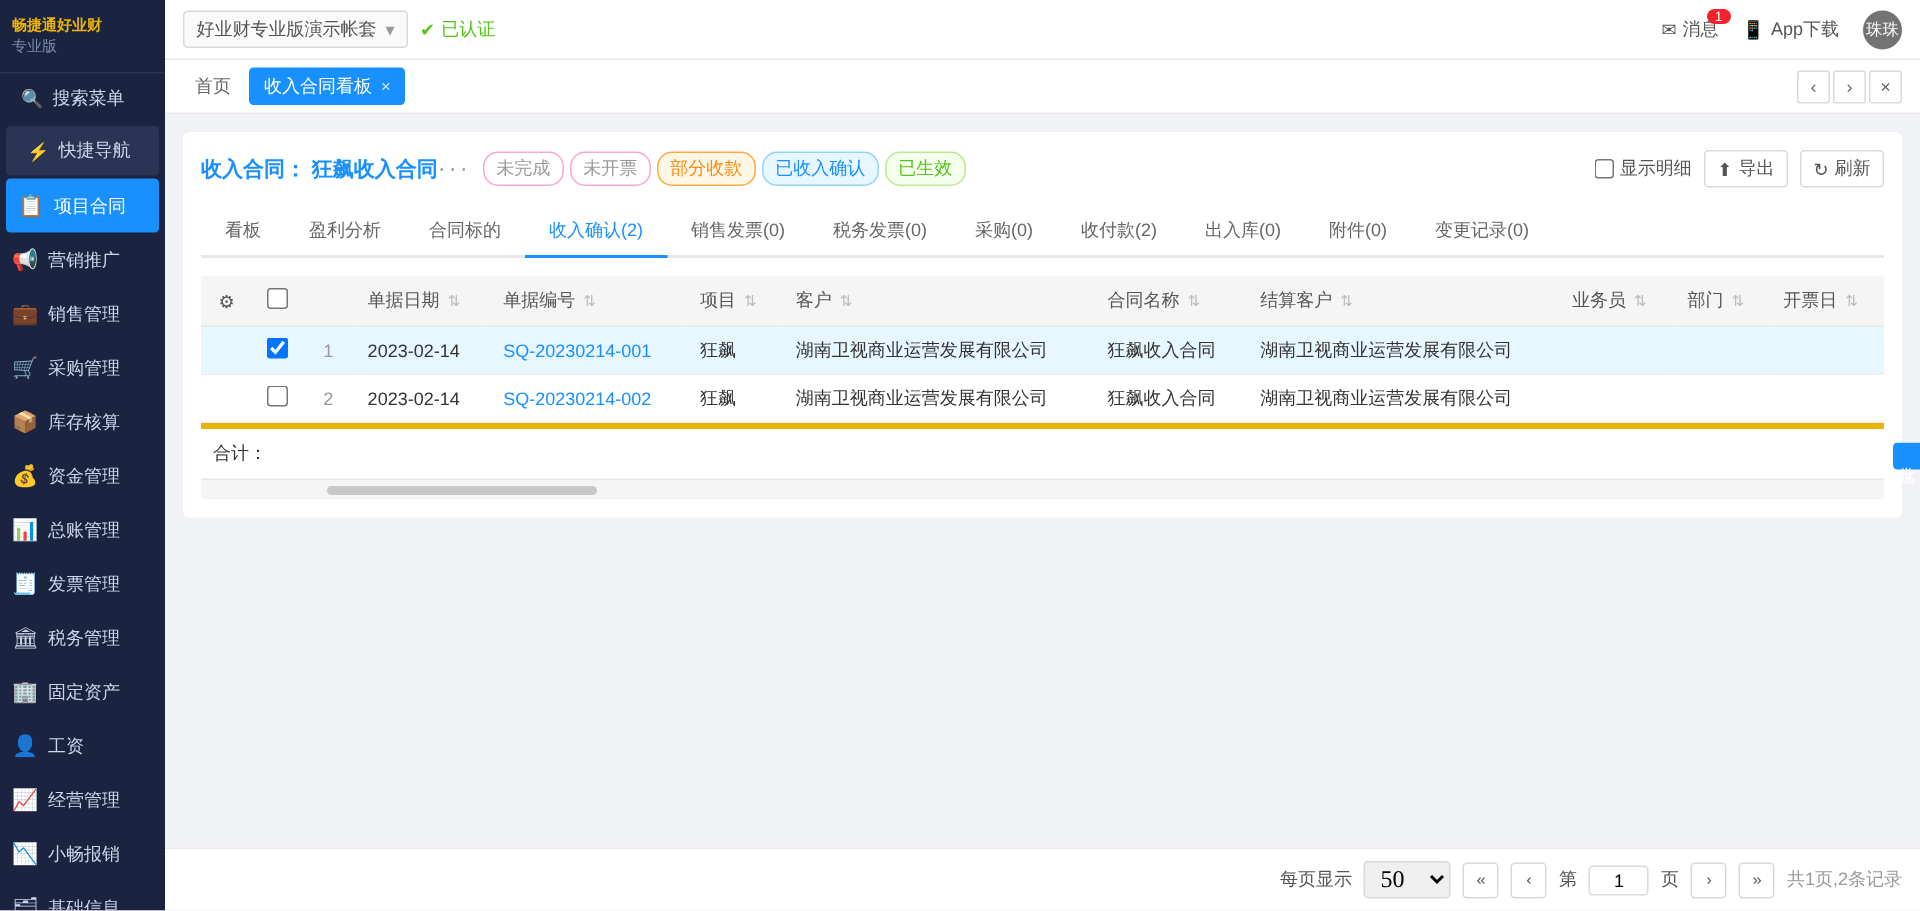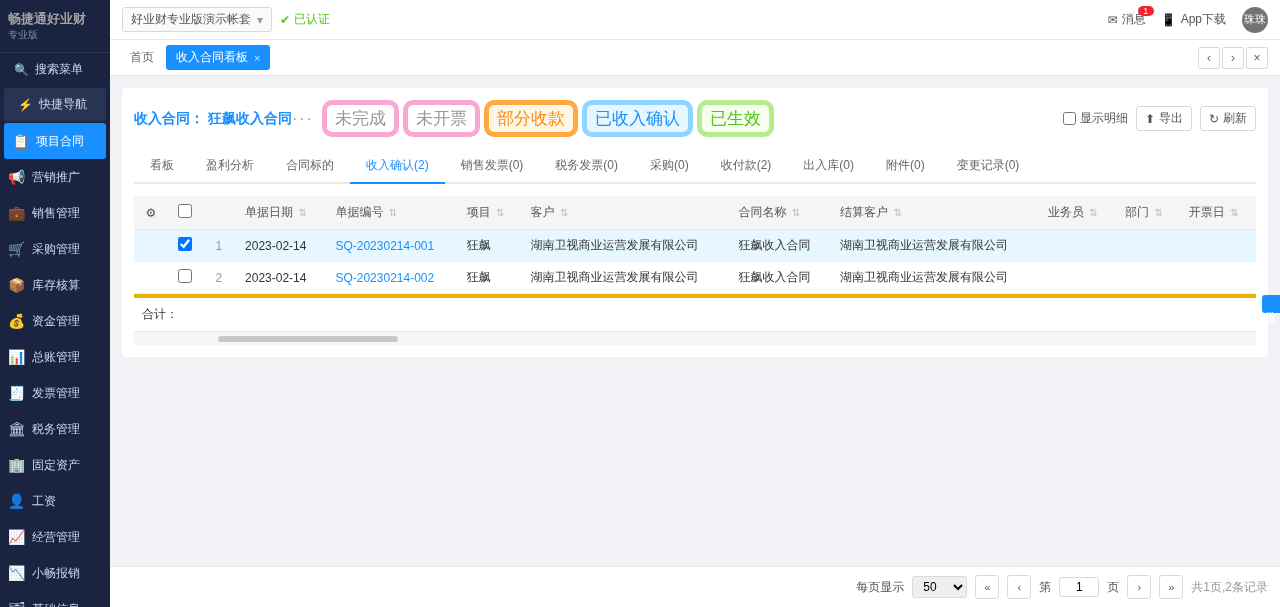--- a/index.html
+++ b/index.html
@@ -1,21 +1,21 @@
 <!DOCTYPE html>
 <html><head>
   <meta charset="utf-8">
   <style>
     * { box-sizing: border-box; margin: 0; padding: 0; }
     body { font-family: 'Microsoft YaHei', Arial, sans-serif; font-size: 12px; background: #f0f2f5; color: #333; display: flex; height: 607px; overflow: hidden; }
 
     
     .sidebar { width: 110px; background: #1a2340; color: #cdd6e8; display: flex; flex-direction: column; height: 100%; flex-shrink: 0; }
     .sidebar-logo { padding: 10px 8px; border-bottom: 1px solid #2a3555; }
-    .logo-main { color: #a3a3a3; font-size: 13px; font-weight: bold; }
+    .logo-main { color: #eab308; font-size: 10px; font-weight: bold; }
     .logo-sub { color: #7a8baa; font-size: 10px; }
     .sidebar-search { display: flex; align-items: center; padding: 8px; cursor: pointer; }
     .sidebar-search span { margin-left: 6px; font-size: 12px; color: #cdd6e8; }
     .sidebar-nav-btn { display: flex; align-items: center; padding: 8px; background: #2a3555; cursor: pointer; margin: 2px 4px; border-radius: 3px; }
     .sidebar-nav-btn span { margin-left: 6px; font-size: 12px; }
     .sidebar-item { display: flex; align-items: center; padding: 9px 8px; cursor: pointer; font-size: 12px; }
     .sidebar-item.active { background: #1890ff; color: #fff; border-radius: 3px; margin: 0 4px; }
     .sidebar-item .icon { width: 18px; height: 18px; margin-right: 6px; display: flex; align-items: center; justify-content: center; font-size: 14px; }
 
     
@@ -43,21 +43,21 @@
     
     .content { flex: 1; overflow: auto; padding: 12px; background: #f0f2f5; }
     .content-card { background: #fff; border-radius: 4px; padding: 12px; }
 
     
     .page-header { display: flex; align-items: center; margin-bottom: 12px; }
     .page-title { font-size: 14px; font-weight: bold; color: #333; }
     .page-title span { color: #1890ff; }
     .status-more { color: #999; cursor: pointer; font-size: 16px; letter-spacing: 2px; }
     .status-tags { display: flex; gap: 4px; margin-left: 8px; }
-    .tag { padding: 2px 8px; border-radius: 10px; font-size: 17px; border: 5px solid #f9a8d4; color: #999; cursor: pointer; text-align: center; }
+    .tag { padding: 2px 8px; border-radius: 10px; font-size: 12px; border: 1px solid #f9a8d4; color: #999; cursor: pointer; text-align: center; }
     .tag.active { background: #fff7e6; border-color: #ffa940; color: #fa8c16; }
     .tag.blue { background: #e6f7ff; border-color: #91d5ff; color: #1890ff; }
     .tag.green { background: #f6ffed; border-color: #b7eb8f; color: #52c41a; }
     .page-header-right { margin-left: auto; display: flex; align-items: center; gap: 8px; }
     .header-action-btn { display: flex; align-items: center; gap: 4px; cursor: pointer; font-size: 12px; color: #555; padding: 3px 8px; border: 1px solid #d9d9d9; border-radius: 3px; background: #fff; }
 
     
     .sub-tabs { display: flex; border-bottom: 2px solid #e8e8e8; margin-bottom: 12px; }
     .sub-tab { padding: 8px 16px; cursor: pointer; font-size: 12px; color: #666; border-bottom: 2px solid transparent; margin-bottom: -2px; white-space: nowrap; }
     .sub-tab.active { color: #1890ff; border-bottom-color: #1890ff; font-weight: 500; }
@@ -74,21 +74,21 @@
     .link { color: #1890ff; cursor: pointer; text-decoration: none; }
     .checkbox { width: 14px; height: 14px; cursor: pointer; }
     .settings-icon-cell { text-align: center; }
 
     
     .table-footer { display: flex; align-items: center; padding: 8px 0; border-top: 4px solid #eab308; }
     .footer-sum { font-size: 12px; color: #333; padding: 0 8px; }
 
     
     .pagination { display: flex; align-items: center; justify-content: flex-end; padding: 8px 12px; background: #fff; border-top: 1px solid #e8e8e8; gap: 8px; font-size: 12px; color: #555; flex-shrink: 0; }
-    .page-size-select { border: 1px solid #d9d9d9; border-radius: 3px; padding: 2px 6px; font-size: 12px; cursor: pointer; }
+    .page-size-select { border: 1px solid #d9d9d9; border-radius: 3px; padding: 2px 6px; font-size: 16px; cursor: pointer; font-family: Liberation Serif, serif; }
     .page-btn { width: 24px; height: 24px; border: 1px solid #d9d9d9; border-radius: 3px; display: flex; align-items: center; justify-content: center; cursor: pointer; background: #fff; font-size: 11px; color: #555; }
     .page-input { width: 40px; border: 1px solid #d9d9d9; border-radius: 3px; padding: 2px 4px; text-align: center; font-size: 12px; }
     .page-info { color: #999; font-size: 12px; }
 
     
     .scroll-hint { height: 14px; background: #f5f5f5; border-top: 1px solid #e8e8e8; display: flex; align-items: center; padding: 0 4px; }
     .scroll-thumb { height: 6px; width: 180px; background: #c8c8c8; border-radius: 3px; margin-left: 80px; }
 
     
     .side-note { position: fixed; right: 0; top: 50%; transform: translateY(-50%); background: #1890ff; color: #fff; width: 18px; padding: 8px 3px; border-radius: 3px 0 0 3px; font-size: 10px; cursor: pointer; writing-mode: vertical-rl; letter-spacing: 1px; }

